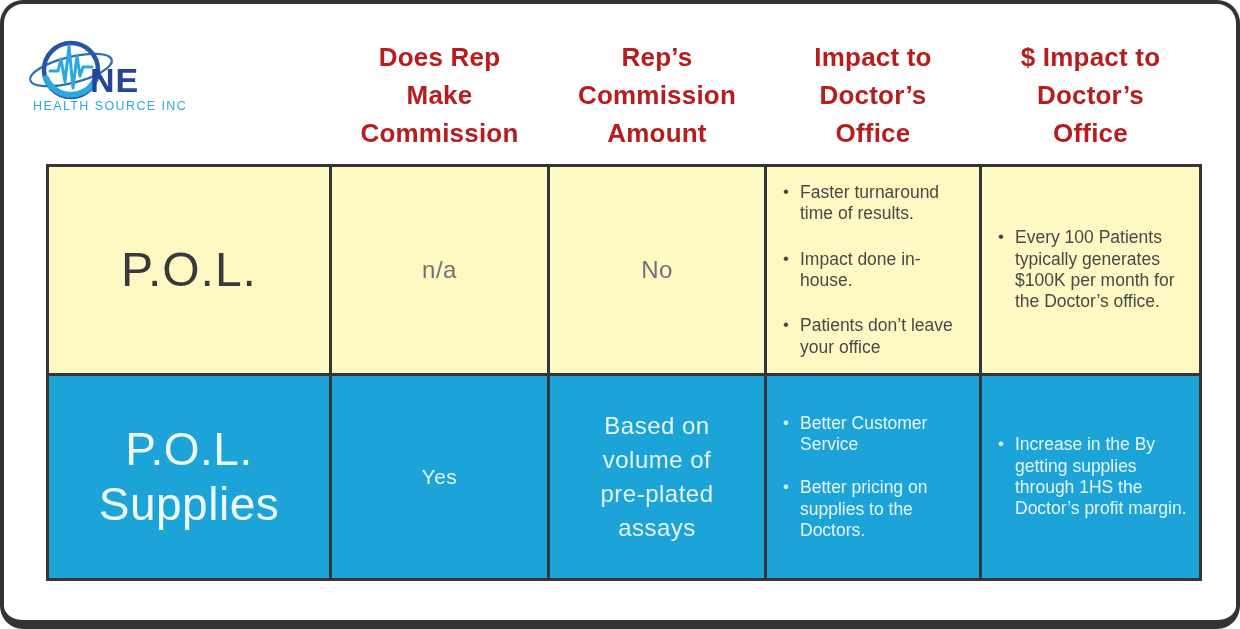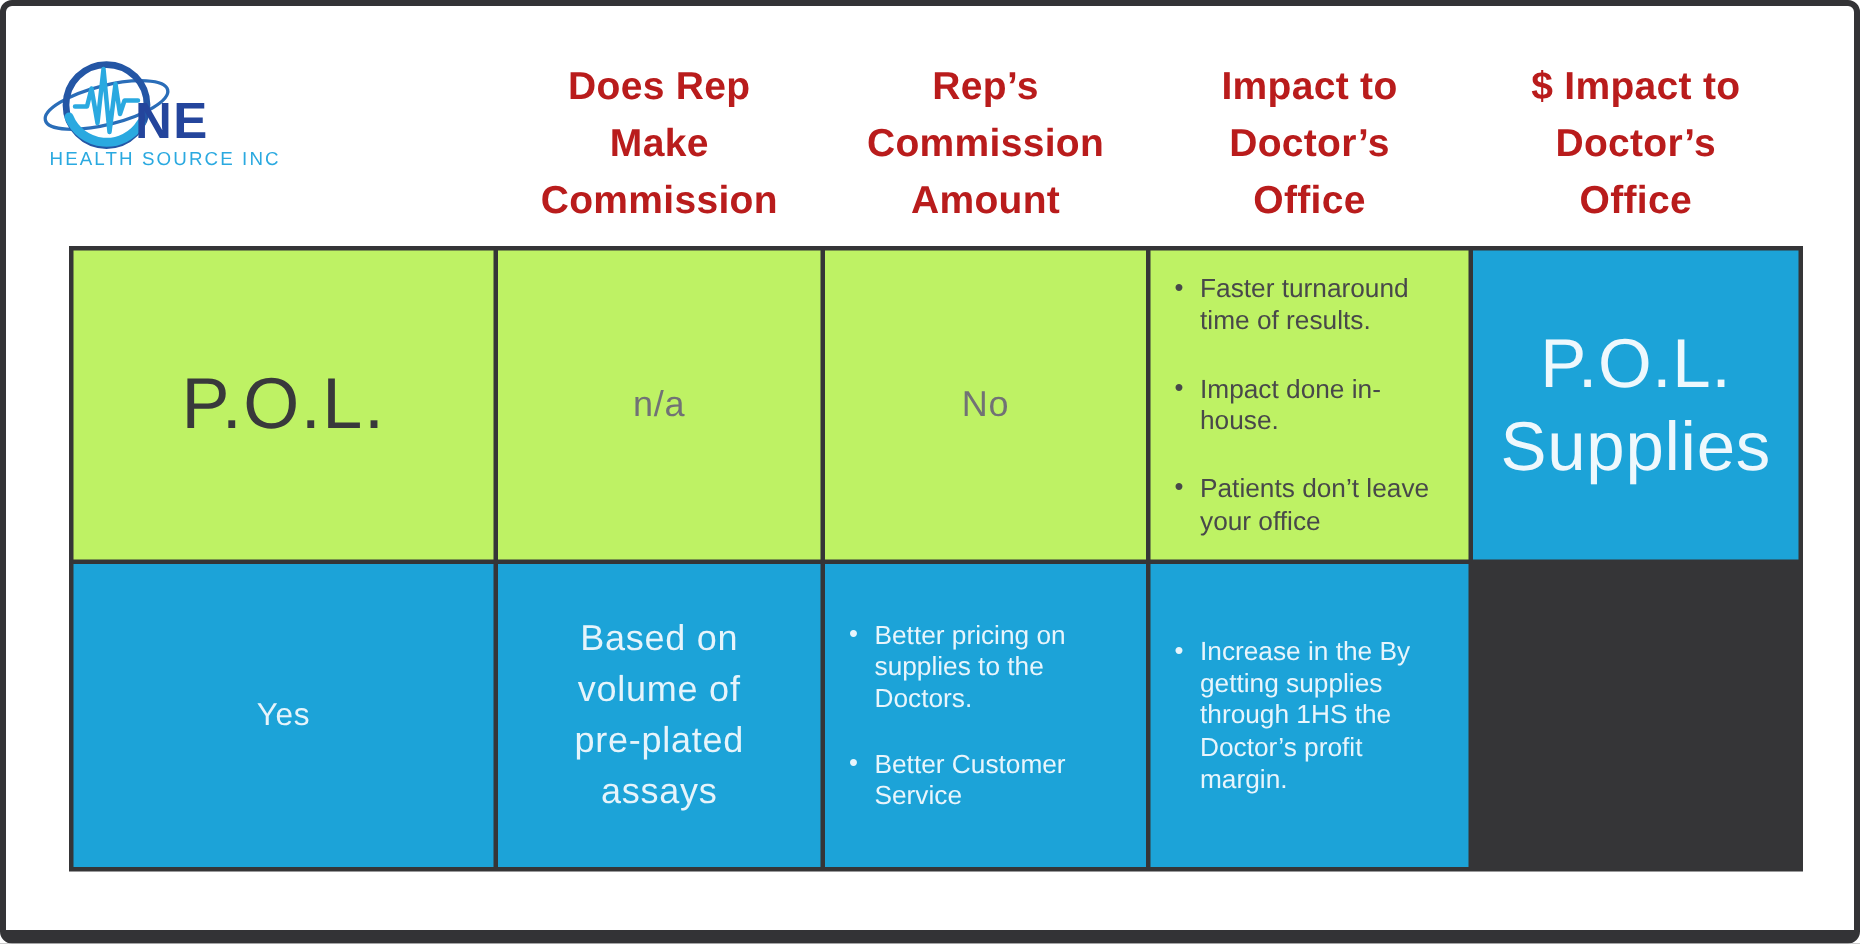--- a/index.html
+++ b/index.html
@@ -7,21 +7,21 @@
   body {
     width: 1240px; height: 629px;
     font-family: "Liberation Sans", sans-serif;
     position: relative;
   }
   .canvas {
     position: absolute; inset: 0;
     background: #ffffff;
     border: 4px solid #333336;
     border-bottom-width: 9px;
-    border-radius: 8px;
+    border-radius: 23px;
     overflow: hidden;
     padding-left: 18px;
   }
 
   
   .logo { position: absolute; left: 20px; top: 22px; width: 210px; height: 92px; }
 
   
   .headers {
     position: absolute; left: 42px; top: 34px;
@@ -43,21 +43,21 @@
   .grid {
     position: absolute; left: 42px; top: 160px;
     display: grid;
     grid-template-columns: 280px 215px 214px 212px 217px;
     grid-template-rows: 206px 202px;
     gap: 3px;
     background: #353537;
     padding: 3px;
   }
   .cell {
-    background: #bef264;
+    background: #fef9c3;
     display: flex; align-items: center; justify-content: center;
     text-align: center;
   }
   .cell.blue { background: #1ca3d8; }
 
   .row-label {
     font-size: 48px; color: #39393b; letter-spacing: 1px;
     white-space: pre-line; line-height: 1.2;
   }
   .cell.blue .row-label { color: #eef8fd; font-size: 46px; letter-spacing: 0.5px; }
@@ -126,38 +126,43 @@
     <div class="cell">
       <div class="plain-value">No</div>
     </div>
     <div class="cell bullets">
       <ul class="bullet-list">
         <li class="bullet-item">Faster turnaround time of results.</li>
         <li class="bullet-item">Impact done in-house.</li>
         <li class="bullet-item">Patients don’t leave  your office</li>
       </ul>
     </div>
+    <div class="cell bullets">
+      <ul class="bullet-list">
+        <li class="bullet-item">Every 100 Patients typically generates $100K per month for the Doctor’s office.</li>
+      </ul>
+    </div>
 
     <div class="cell blue">
       <div class="row-label">P.O.L.
 Supplies</div>
     </div>
     <div class="cell blue">
       <div class="plain-value">Yes</div>
     </div>
     <div class="cell blue">
       <div class="multi-value">Based on
 volume of
 pre-plated
 assays</div>
     </div>
     <div class="cell blue bullets">
       <ul class="bullet-list tight">
+        <li class="bullet-item">Better Customer Service</li>
         <li class="bullet-item">Better pricing on supplies to the Doctors.</li>
-        <li class="bullet-item">Better Customer Service</li>
       </ul>
     </div>
     <div class="cell blue bullets">
       <ul class="bullet-list">
         <li class="bullet-item">Increase in the By getting supplies through 1HS the Doctor’s profit margin.</li>
       </ul>
     </div>
 
   </div>
 </div>

